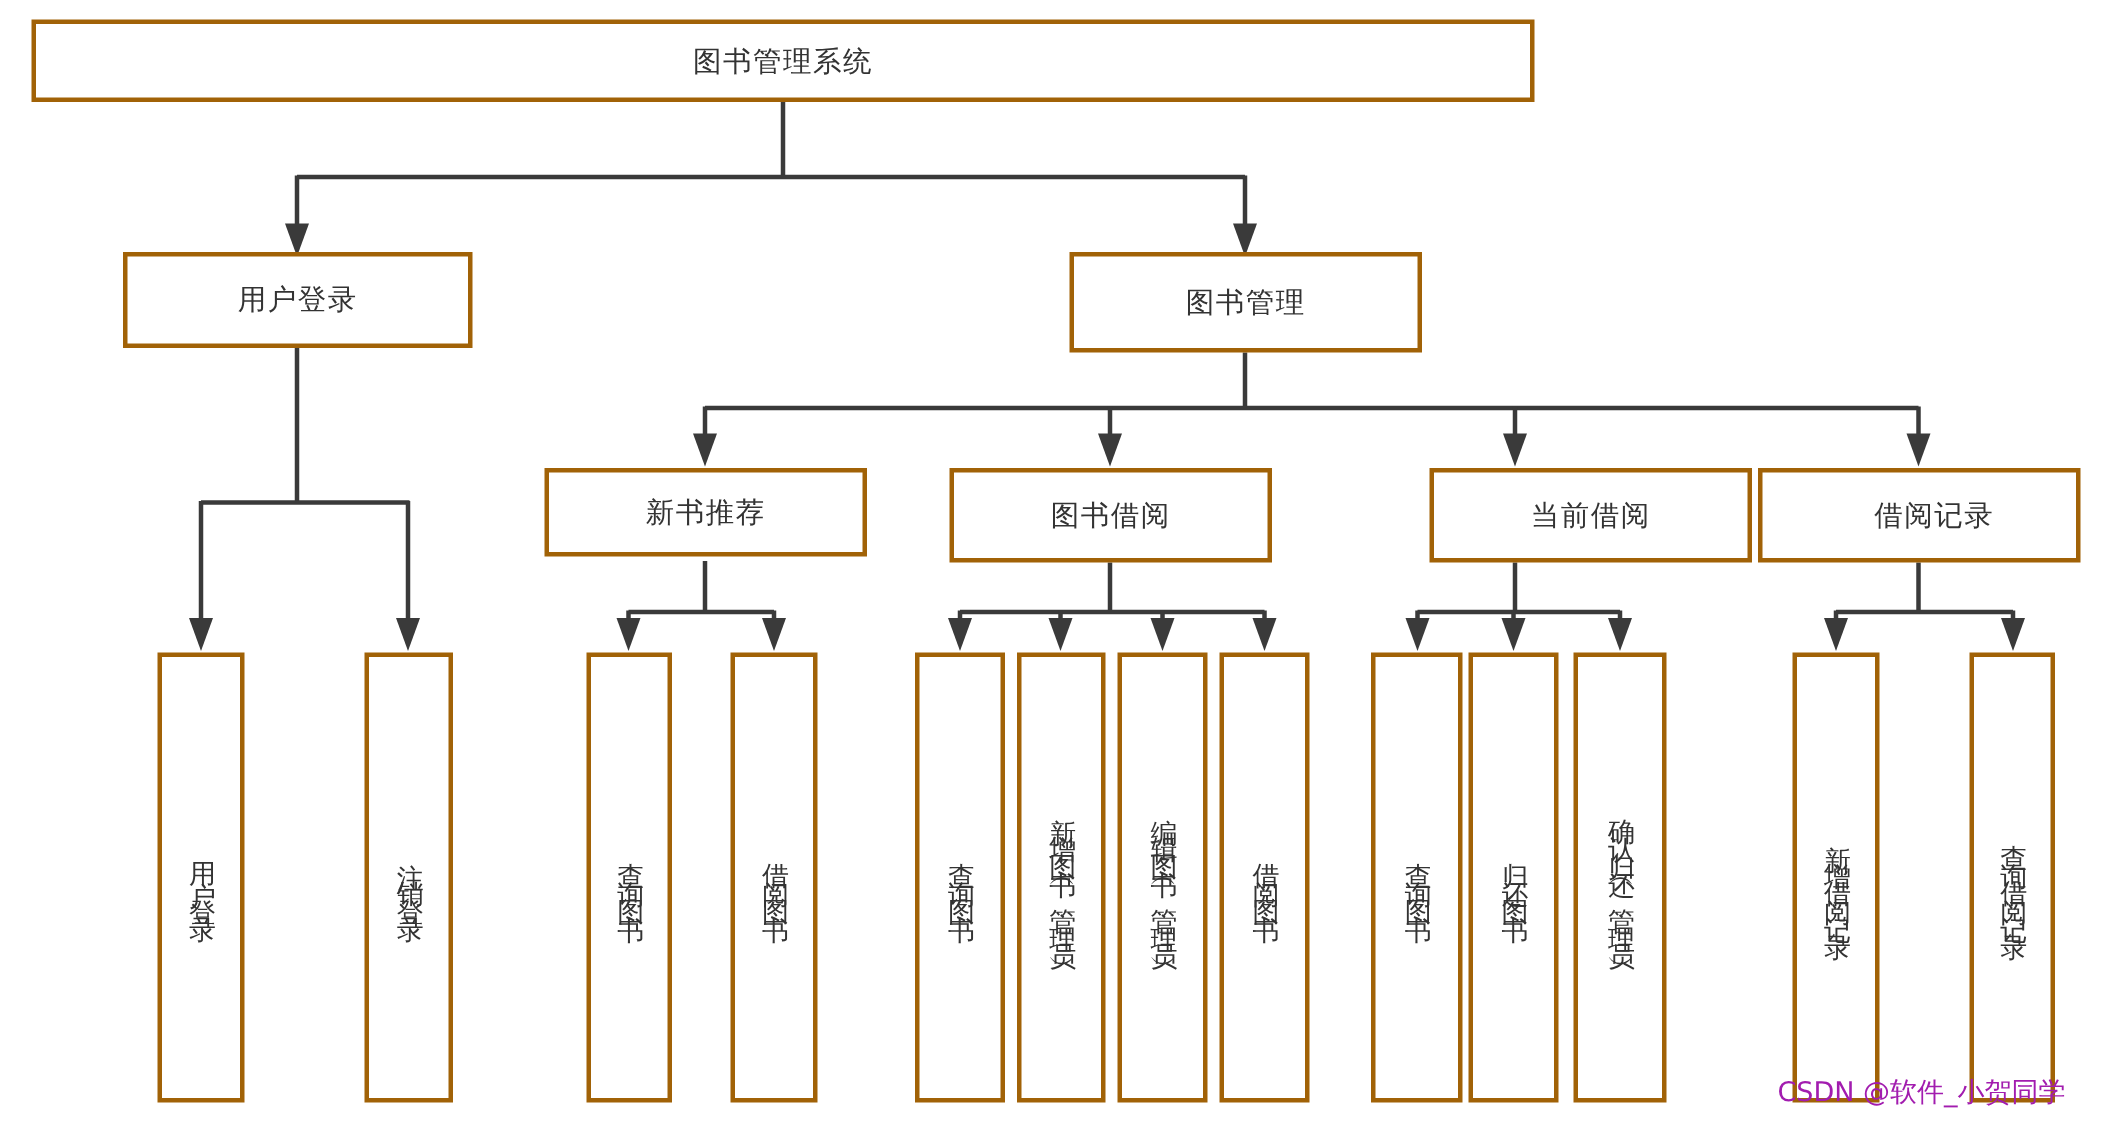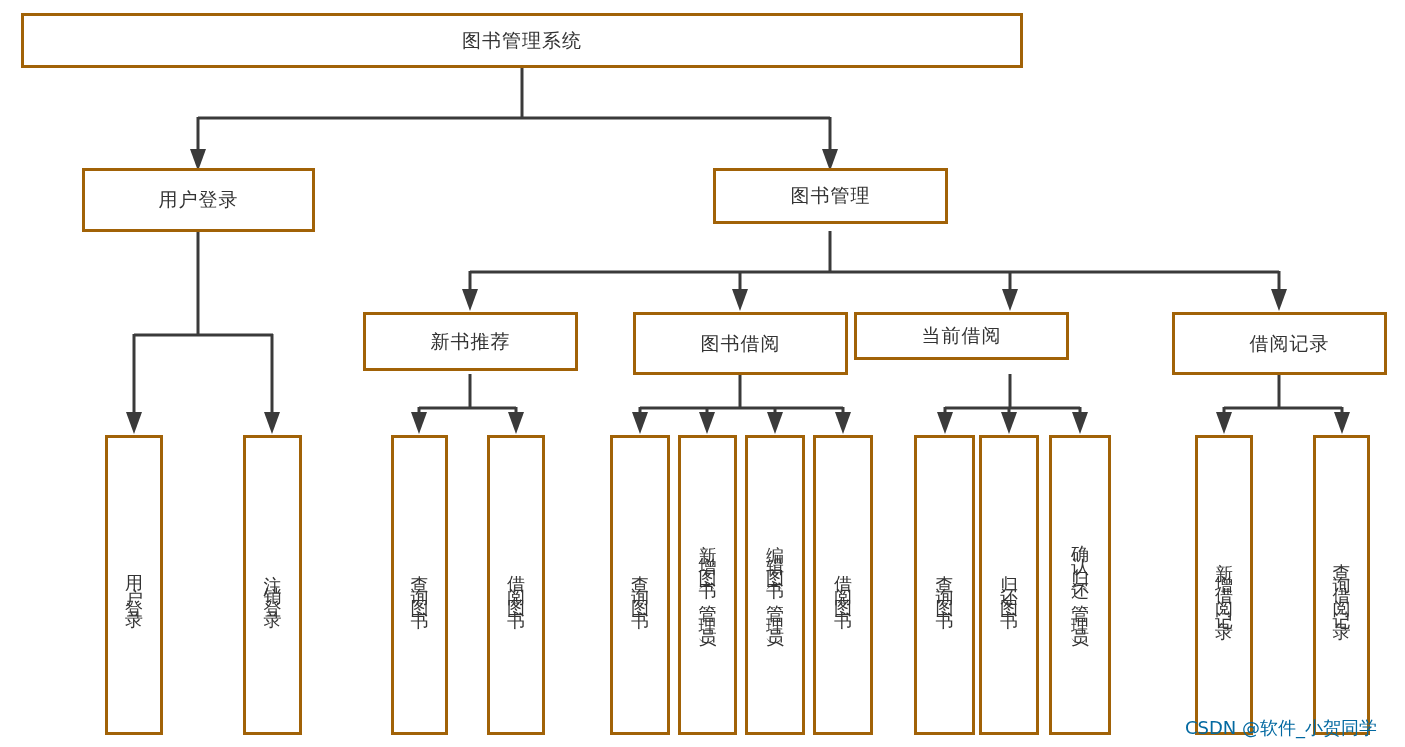--- a/index.html
+++ b/index.html
@@ -47,21 +47,21 @@
     font-size: 18px;
     letter-spacing: 12px;
     line-height: 1;
     white-space: nowrap;
   }
   .watermark {
     position: absolute;
     left: 1185px;
     top: 716px;
     font-size: 18px;
-    color: #0369a1;
+    color: #a21caf;
     white-space: nowrap;
     z-index: 5;
   }
 </style>
 </head>
 <body>
 
 <div class="canvas">
 
   <svg class="connectors" width="1405" height="747" viewBox="0 0 1405 747">
@@ -131,31 +131,31 @@
     </g>
   </svg>
 
   <div class="box hbox" style="left:21px; top:13px; width:1002px; height:55px;">
     <span>图书管理系统</span>
   </div>
 
   <div class="box hbox" style="left:82px; top:168px; width:233px; height:64px;">
     <span>用户登录</span>
   </div>
-  <div class="box hbox" style="left:713px; top:168px; width:235px; height:56px;">
+  <div class="box hbox" style="left:713px; top:168px; width:235px; height:67px;">
     <span>图书管理</span>
   </div>
 
   <div class="box hbox" style="left:363px; top:312px; width:215px; height:59px;">
     <span>新书推荐</span>
   </div>
   <div class="box hbox" style="left:633px; top:312px; width:215px; height:63px;">
     <span>图书借阅</span>
   </div>
-  <div class="box hbox" style="left:854px; top:312px; width:215px; height:48px;text-align:right;">
+  <div class="box hbox" style="left:953px; top:312px; width:215px; height:63px;text-align:right;">
     <span>当前借阅</span>
   </div>
   <div class="box hbox" style="left:1172px; top:312px; width:215px; height:63px;padding-left:20px;">
     <span>借阅记录</span>
   </div>
 
   <div class="box leaf" style="left:105px; width:58px;">
     <span class="vtext">用户登录</span>
   </div>
   <div class="box leaf" style="left:243px; width:59px;">

